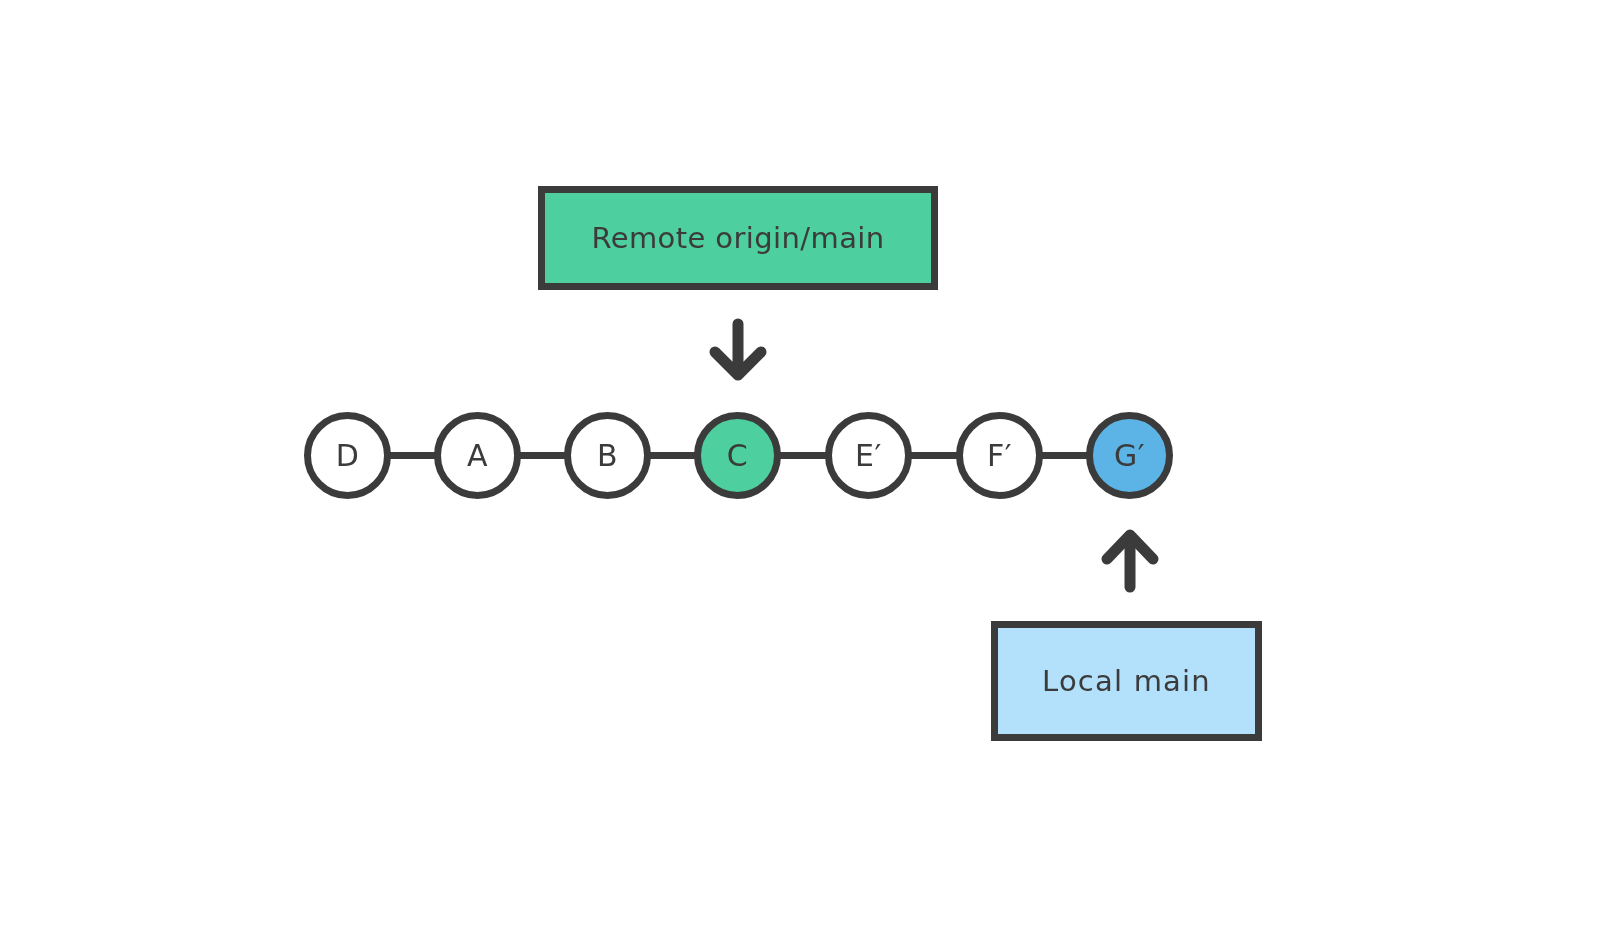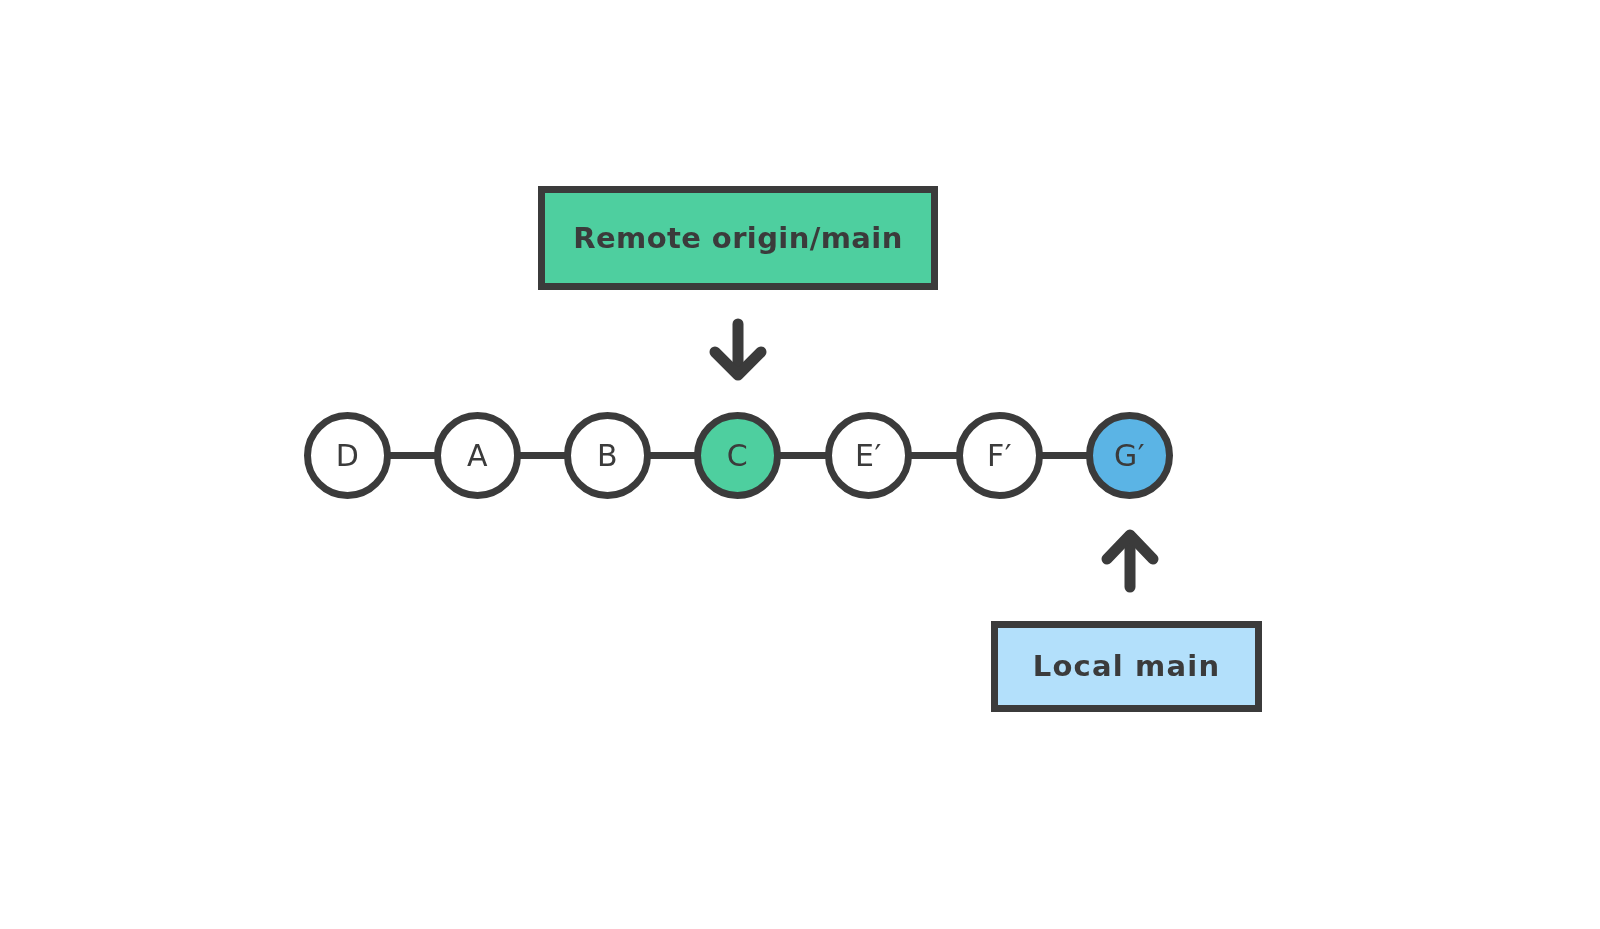--- a/index.html
+++ b/index.html
@@ -32,35 +32,34 @@
     display: flex;
     align-items: center;
     justify-content: center;
   }
   .label-box .label-text {
     font-size: 29px;
     color: #3b3b3b;
     letter-spacing: 0.4px;
     white-space: nowrap;
     line-height: 1;
-    font-weight: bold;
   }
 
   #remote-branch-label {
     left: 538px;
     top: 186px;
     width: 400px;
     height: 104px;
     background: #4ecf9f;
   }
   #local-branch-label {
     left: 991px;
     top: 621px;
     width: 271px;
-    height: 91px;
+    height: 120px;
     background: #b3e0fb;
   }
   #local-branch-label .label-text {
     letter-spacing: 1.2px;
   }
 
   
   #commit-chain {
     position: absolute;
     left: 0;

